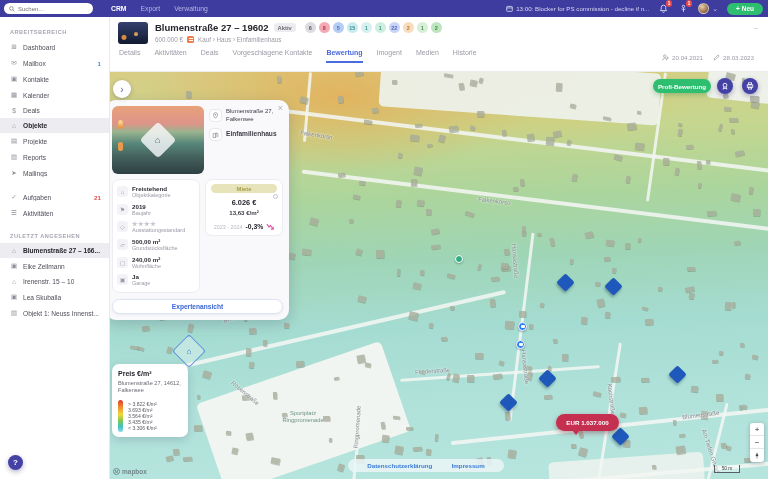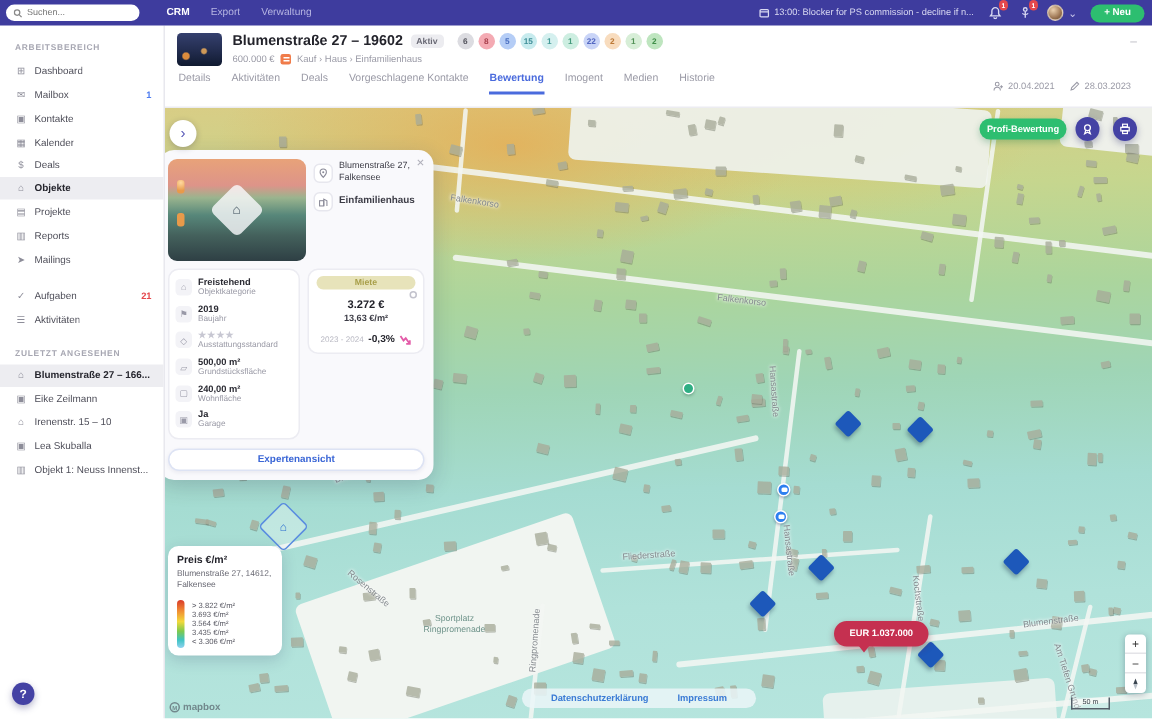--- a/index.html
+++ b/index.html
@@ -699,21 +699,21 @@
             <span>
               <div class="dval">Ja</div>
               <div class="dlab">Garage</div>
             </span>
           </div>
       </div>
       <div class="pcol">
         <div class="pcard">
           <div class="ppill mi">Miete</div>
           <span class="info-ico"></span>
-          <div class="pprice">3.272 €</div>
+          <div class="pprice">6.026 €</div>
           <div class="psqm">13,63 €/m²</div>
           <div class="pfoot">
             <span class="pperiod">2023 - 2024</span>
             <span class="pchange">-0,3%</span>
             <svg width="8" height="9" viewBox="0 0 8 9">
                 <path d="M1 2l2 3 1.5-1.5L7 7" fill="none" stroke="#e35ba8" stroke-width="1.2"></path>
                 <path d="M7.2 4.8V7.2H4.8" fill="none" stroke="#e35ba8" stroke-width="1.2"></path>
               </svg>
           </div>
         </div>

